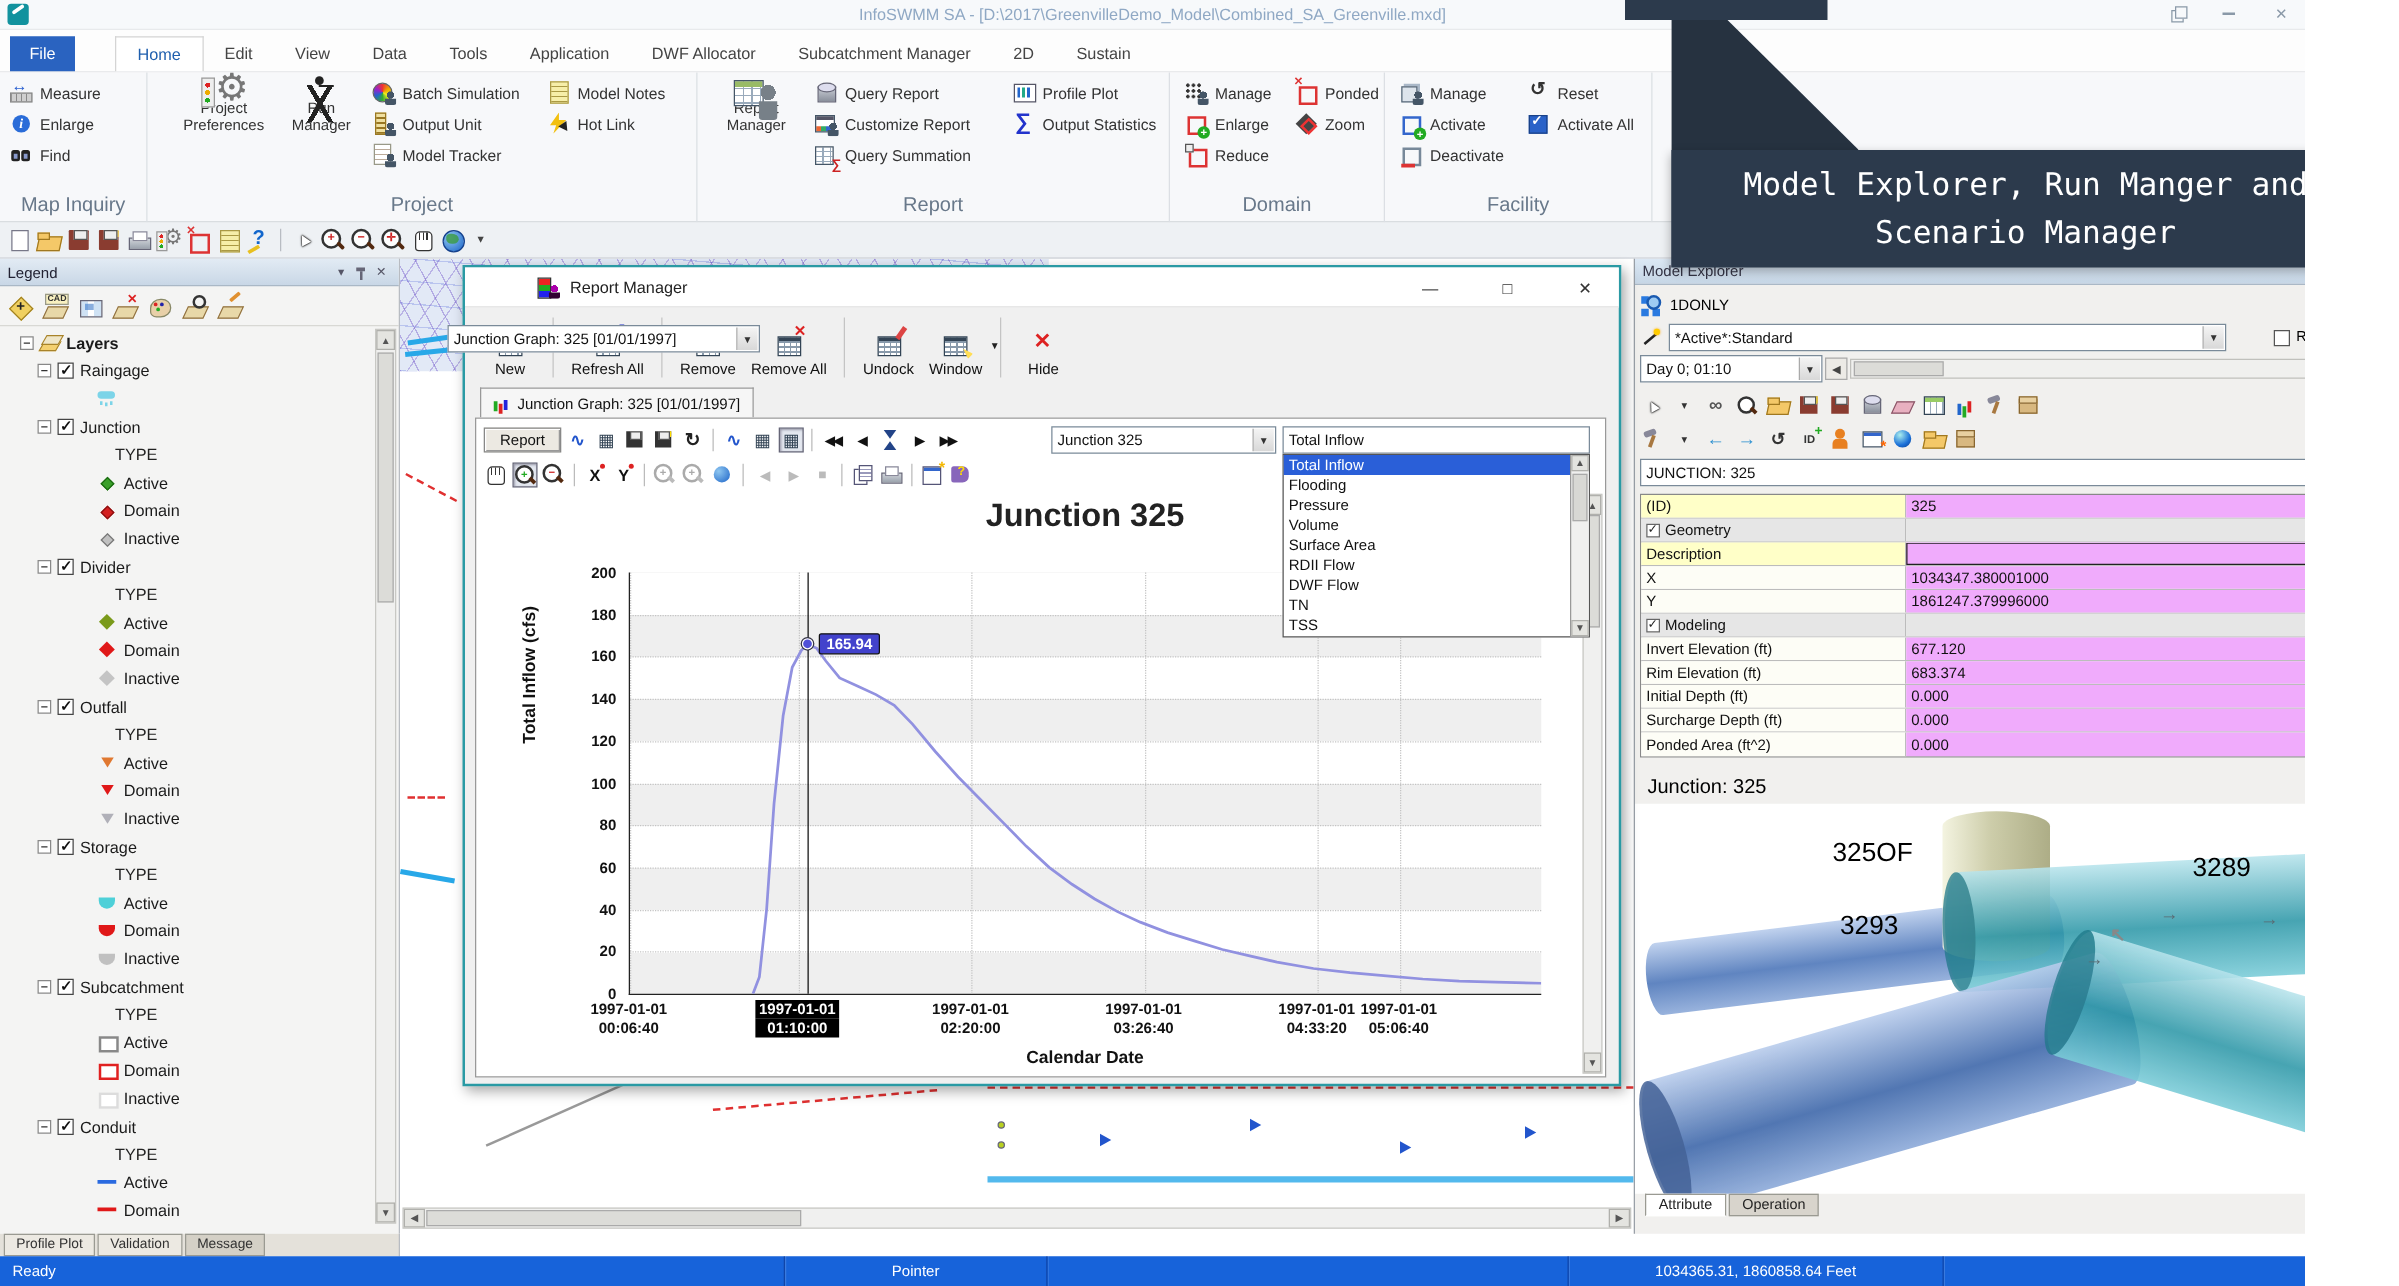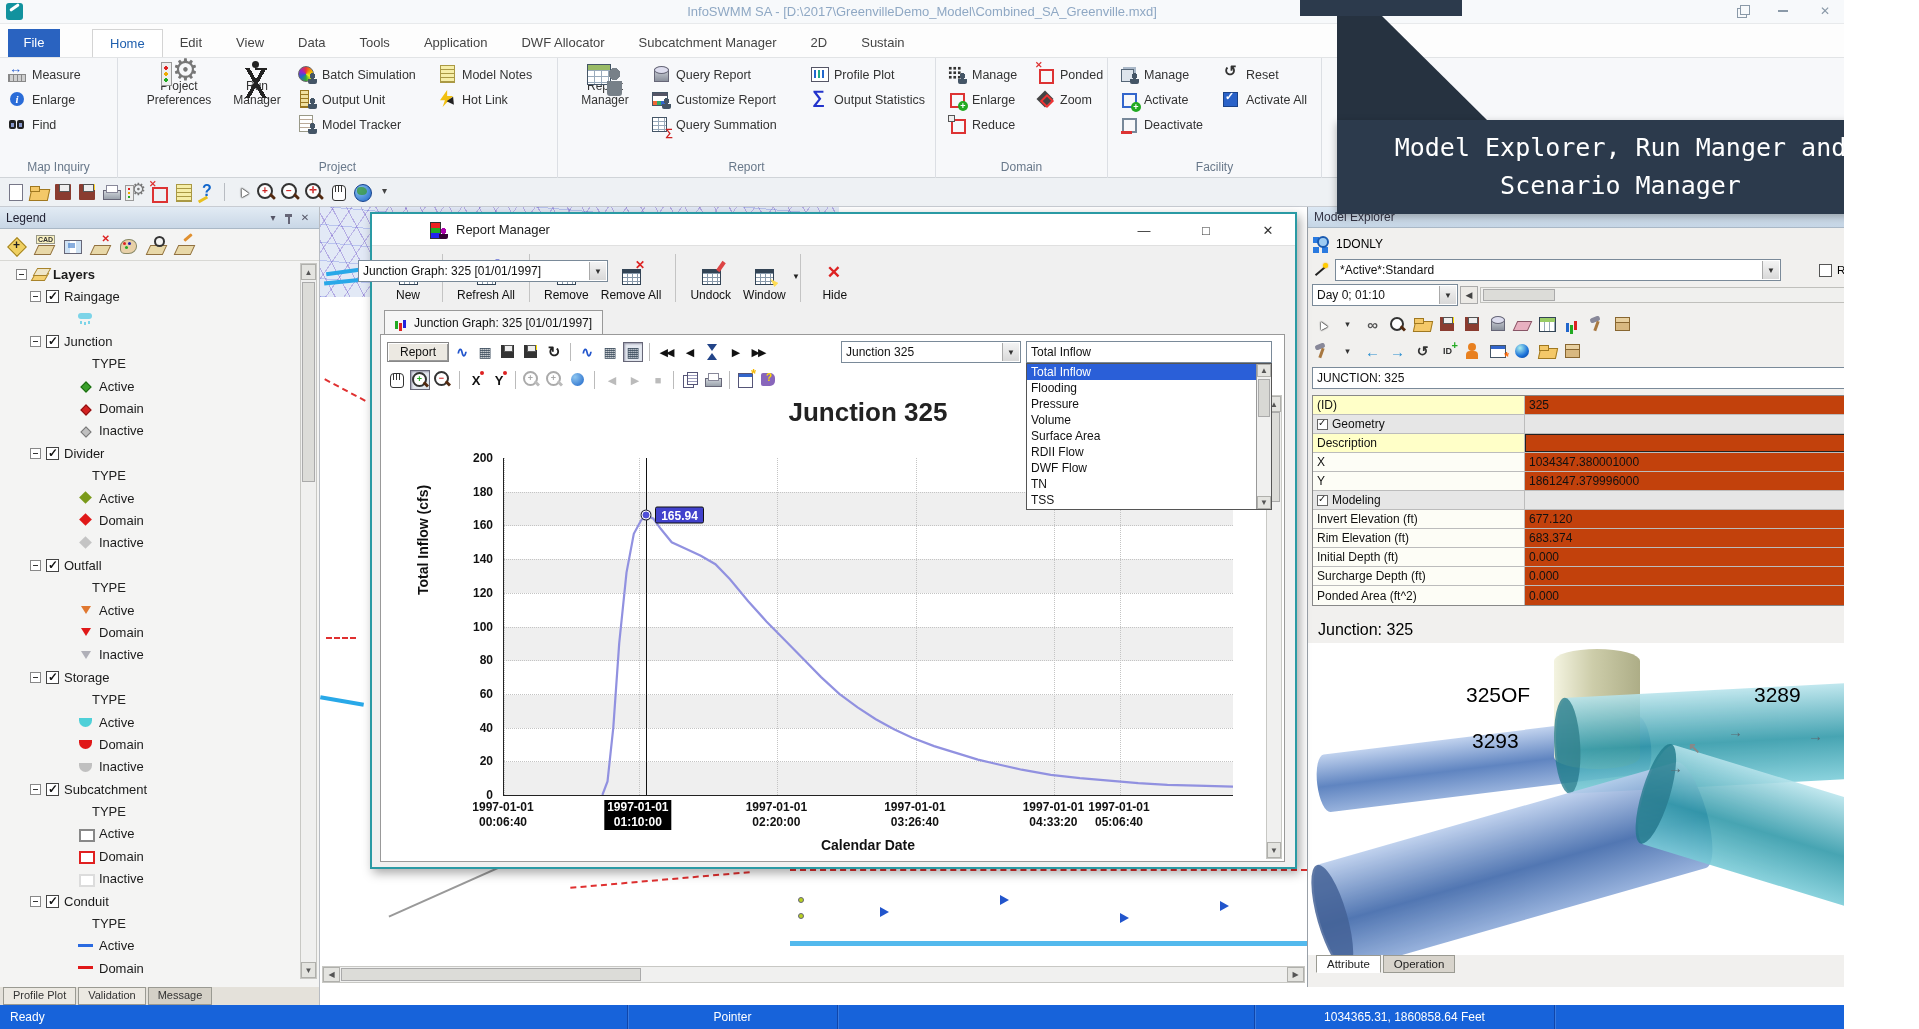--- a/index.html
+++ b/index.html
@@ -22,21 +22,21 @@
   
   .menubar { position:absolute; left:0; top:24px; width:100%; height:34px; background:#fdfdfd; border-bottom:1px solid #e2e4e6; display:flex; align-items:flex-end; }
   .file-tab { margin-left:8px; width:52px; height:28px; background:#2a63c0; color:#fff; text-align:center; line-height:28px; font-size:13px; }
   .menu-tabs { display:flex; height:28px; margin-left:32px; }
   .menu-tabs .mtab { padding:0 17px; line-height:27px; font-size:13px; color:#444; }
   .menu-tabs .mtab.active { background:#fff; border:1px solid #d4d4d4; border-bottom:none; color:#1f5fae; }
 
   
   .ribbon { position:absolute; left:0; top:58px; width:100%; height:120px; background:#f7f8fa; border-bottom:1px solid #d0d4d8; }
   .rgroup { position:absolute; top:0; height:120px; border-right:1px solid #dcdfe4; }
-  .rg-label { position:absolute; left:0; right:0; bottom:4px; text-align:center; color:#68788a; font-size:12px; }
+  .rg-label { position:absolute; left:0; right:0; bottom:4px; text-align:center; color:#68788a; font-size:16px; }
   .rcol { position:absolute; top:4px; }
   .rib-item { height:25px; display:flex; align-items:center; gap:5px; font-size:12.5px; color:#333; white-space:nowrap; }
   .rbig { position:absolute; top:2px; width:70px; display:flex; flex-direction:column; align-items:center; color:#333; }
   .rbig .rbic { width:36px; height:42px; position:relative; }
   .rbig .bl { font-size:12px; line-height:14px; text-align:center; }
 
   .ric { width:19px; height:19px; position:relative; flex:0 0 19px; display:inline-block; }
   .measure-icon::before { content:"\2194"; position:absolute; top:-4px; left:1px; font-size:13px; color:#2a5fd0; font-weight:bold; }
   .measure-icon::after { content:""; position:absolute; left:0; bottom:2px; width:16px; height:6px; background:#cfcfcf; border:1px solid #888; background-image:repeating-linear-gradient(90deg,#888 0 1px,transparent 1px 4px); }
   .identify-icon::before { content:"i"; position:absolute; left:2px; top:2px; width:14px; height:14px; border-radius:50%; background:#2a6cd8; color:#fff; font:italic bold 11px/14px "Liberation Serif", serif; text-align:center; }
@@ -363,21 +363,21 @@
   .mi-window::before { content:""; position:absolute; left:3px; top:4px; width:14px; height:11px; background:#fff; border:1px solid #456; background-image:linear-gradient(#36c 0 3px,transparent 3px); }
   .mi-window::after { content:"*"; position:absolute; right:-1px; bottom:-2px; color:#f60; font-size:12px; font-weight:bold; }
   .mi-sphere::before { content:""; position:absolute; left:3px; top:3px; width:14px; height:14px; border-radius:50%; background:radial-gradient(circle at 5px 4px,#aee, #1a70d8 60%, #0a3a88); }
   .me-elem-combo { position:absolute; left:4px; top:160px; right:4px; }
   .attr-table { position:absolute; left:4px; top:188px; right:22px; border:1px solid #888; background:#fff; }
   .ar { display:flex; height:19px; border-bottom:1px solid #bcbcbc; font-size:12px; }
   .ar:last-child { border-bottom:none; }
   .al { width:212px; background:#fdfdf6; border-right:1px solid #bcbcbc; display:flex; align-items:center; padding-left:4px; gap:4px; color:#111; }
   .ar.key .al { background:#ffffc8; }
   .ar.group .al, .ar.group .av { background:#e6e6e6; }
-  .av { flex:1; display:flex; align-items:center; padding-left:4px; background:#c2410c; color:#111; }
+  .av { flex:1; display:flex; align-items:center; padding-left:4px; background:#f0abfc; color:#111; }
   .ar.desc .av { box-shadow:inset 0 0 0 1px #222; }
   .gcb { display:none; width:11px; height:11px; border:1px solid #666; background:#fff; position:relative; flex:0 0 11px; }
   .ar.group .gcb { display:inline-block; }
   .gcb::before { content:"\2713"; position:absolute; left:0; top:-3px; font-size:10px; color:#222; }
   .attr-scroll { position:absolute; right:3px; top:188px; width:17px; height:211px; background:#f0f0ef; border:1px solid #c8c8c4; }
   .attr-scroll .at-thumb { position:absolute; left:1px; right:1px; top:18px; height:60px; background:#dcdcd8; border:1px solid #aaa; }
   .viewer-heading { position:absolute; left:10px; top:414px; font-size:16px; color:#000; }
   .view-dots { position:absolute; right:10px; top:418px; display:flex; gap:10px; }
   .vdot { width:10px; height:10px; border-radius:50%; border:1.5px solid #444; background:#fff; }
   .vdot.fill { background:#222; }
@@ -386,21 +386,21 @@
   .cyl-beige { left:246px; top:6px; width:86px; height:120px; background:linear-gradient(90deg,#f2f2dc,#c6c69e 45%,#a2a276); border-radius:43px/12px; }
   .cyl-blue-thin { left:8px; top:92px; width:336px; height:58px; transform:rotate(-7deg); background:linear-gradient(#b8ccec,#4a74b8 55%,#8aa8d8); border-radius:10px/29px; }
   .cyl-teal-main { left:248px; top:46px; width:356px; height:96px; transform:rotate(-3deg); background:linear-gradient(#b8e4ec,#2e98a8 55%,#7accd8); border-radius:14px/48px; }
   .cyl-teal-main::before { content:""; position:absolute; left:-2px; top:0; width:26px; height:100%; border-radius:50%; background:#1e7888; opacity:.85; }
   .cyl-blue-big { left:4px; top:168px; width:402px; height:110px; transform:rotate(-16deg); background:linear-gradient(#b8ccec,#3a64a8 55%,#8aa8d8); border-radius:16px/55px; }
   .cyl-blue-big::before { content:""; position:absolute; left:-2px; top:0; width:30px; height:100%; border-radius:50%; background:#2a4c88; opacity:.85; }
   .cyl-teal-low { left:330px; top:138px; width:292px; height:104px; transform:rotate(17deg); background:linear-gradient(#b8e4ec,#2e98a8 55%,#7accd8); border-radius:16px/52px; }
   .cyl-teal-low::before { content:""; position:absolute; left:-2px; top:0; width:28px; height:100%; border-radius:50%; background:#1e7888; opacity:.85; }
   .flow-arrow { position:absolute; color:#5a6a72; font-size:15px; font-weight:bold; }
   .labels3d div { position:absolute; font-size:21px; color:#000; }
-  .labels3d div:nth-of-type(1) { left:158px; top:40px; }
+  .labels3d div:nth-of-type(1) { left:158px; top:28px; }
   .labels3d div:nth-of-type(2) { left:446px; top:40px; }
   .labels3d div:nth-of-type(3) { left:164px; top:86px; }
   .me-tabs { position:absolute; left:8px; top:748px; display:flex; gap:2px; }
   .me-tab { border:1px solid #9a9a92; background:#d8d4cc; padding:2px 10px; font-size:11.5px; color:#222; }
   .me-tab.sel { background:#fff; border-bottom-color:#fff; }
 
   
   .callout { position:absolute; left:1337px; top:120px; width:567px; height:94px; background:#2c3a4c; z-index:40; display:flex; flex-direction:column; align-items:center; justify-content:center; box-shadow:0 3px 8px rgba(0,0,0,.3); }
   .callout div { color:#fff; font-family:"DejaVu Sans Mono", monospace; font-size:25px; line-height:38px; white-space:nowrap; }
   .co-strip { position:absolute; left:1300px; top:0; width:162px; height:16px; background:#2c3a4c; z-index:41; }

